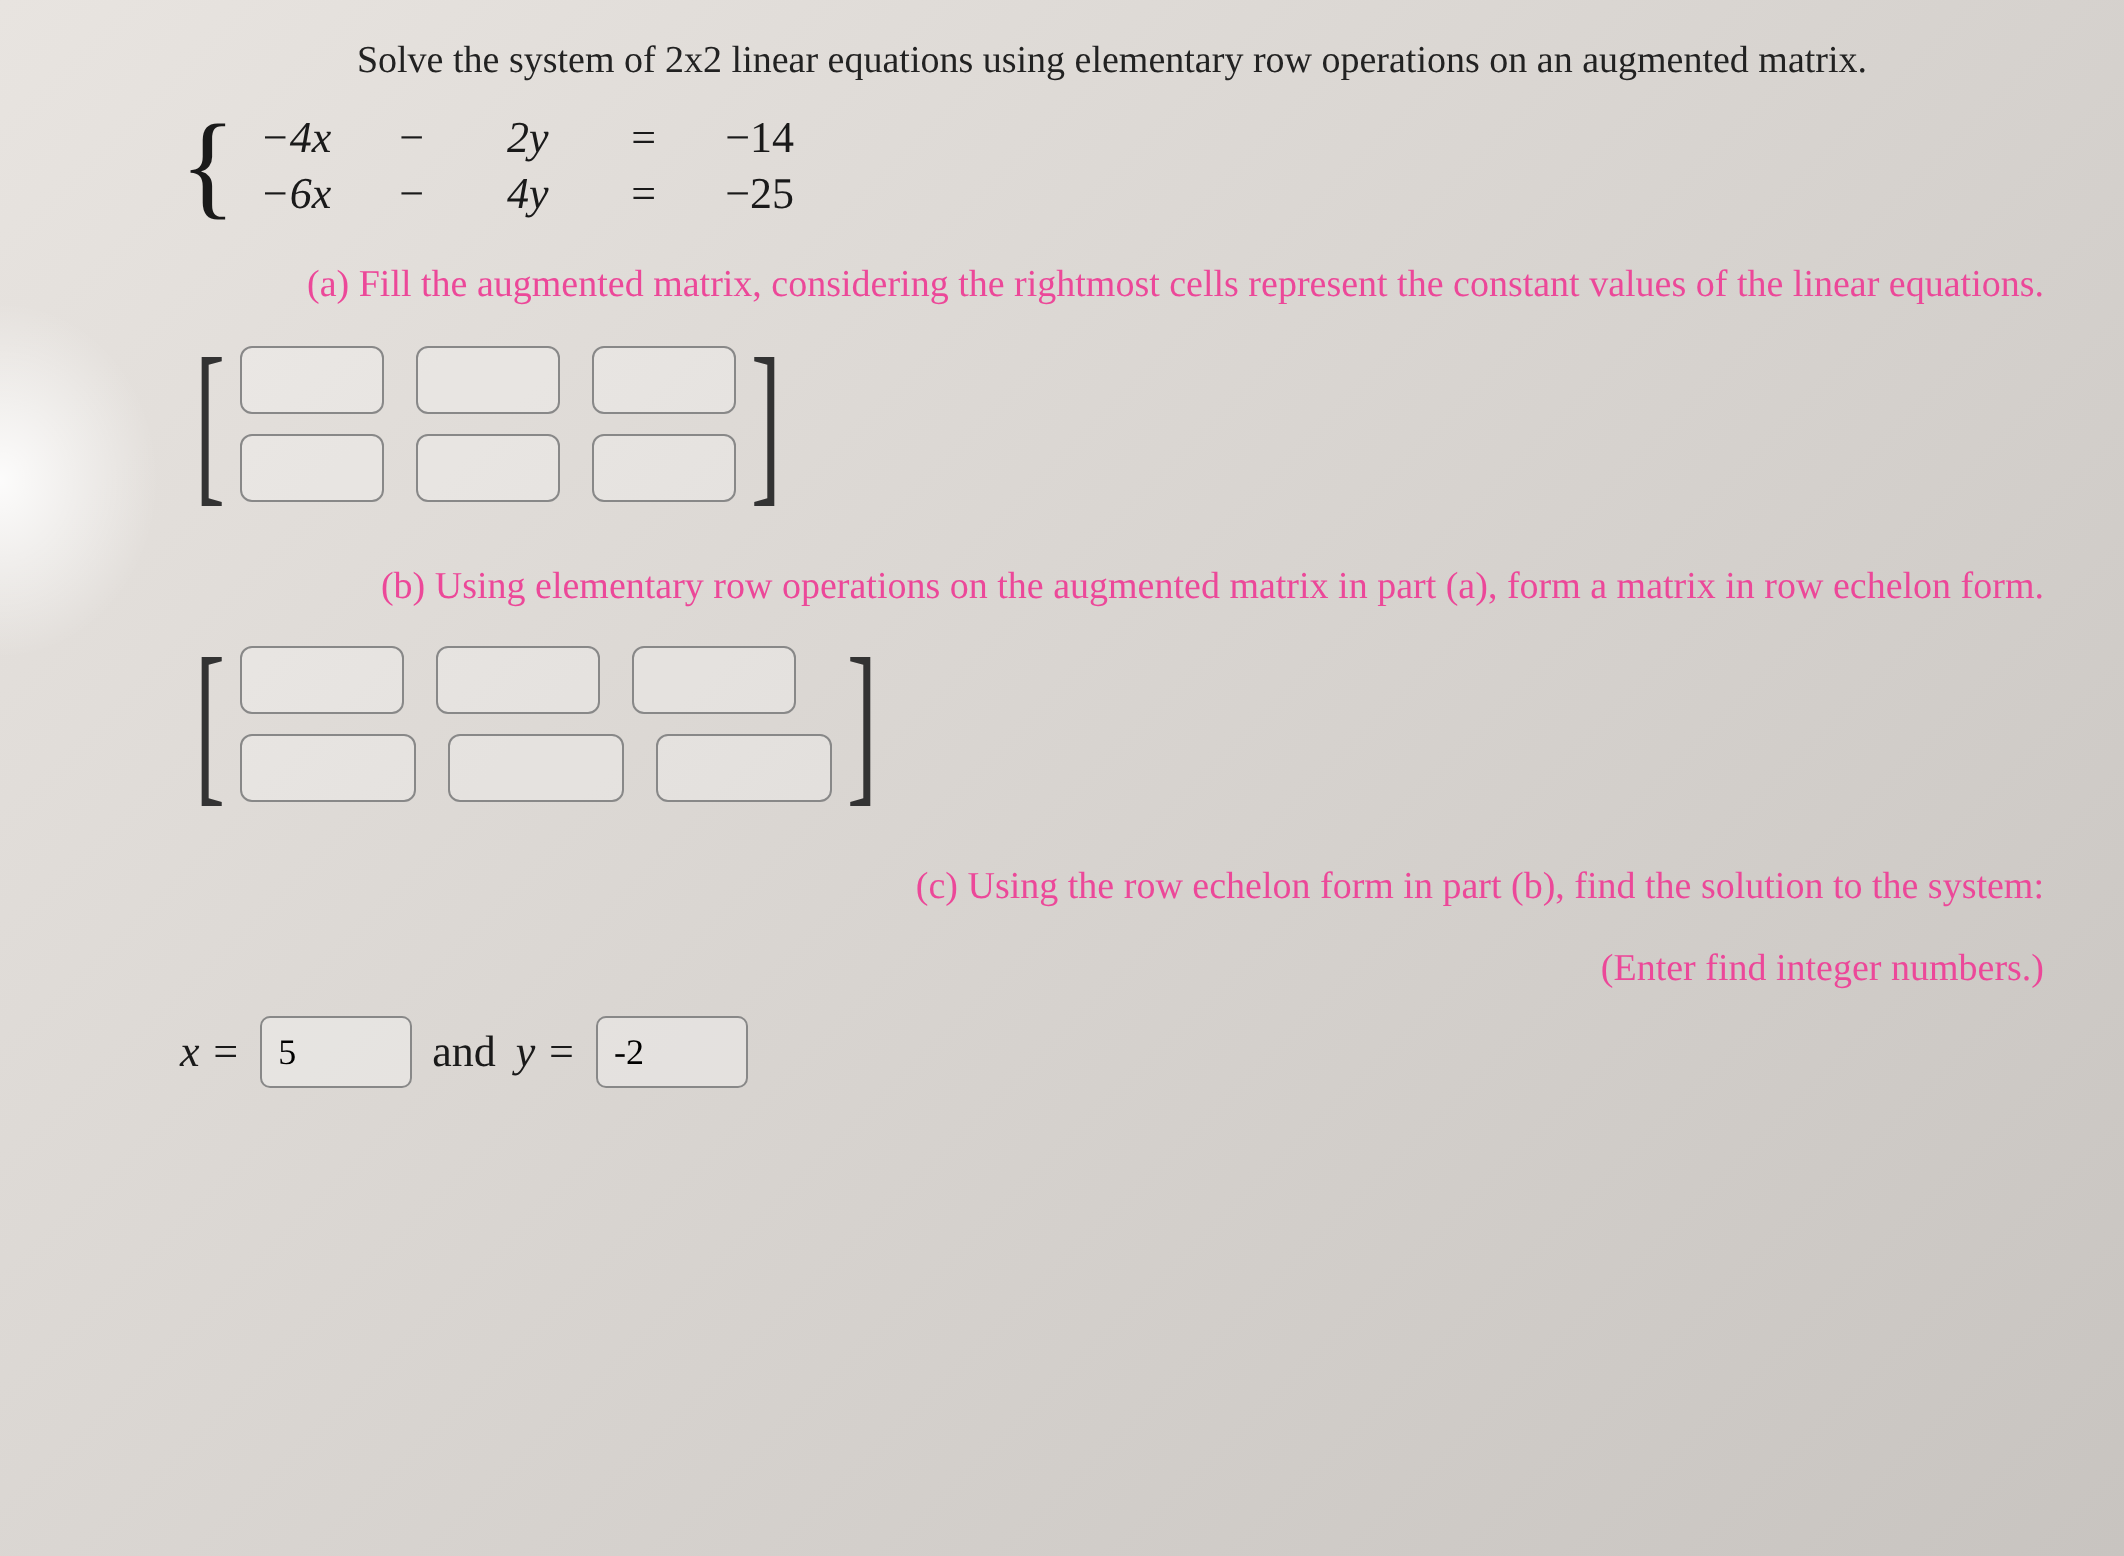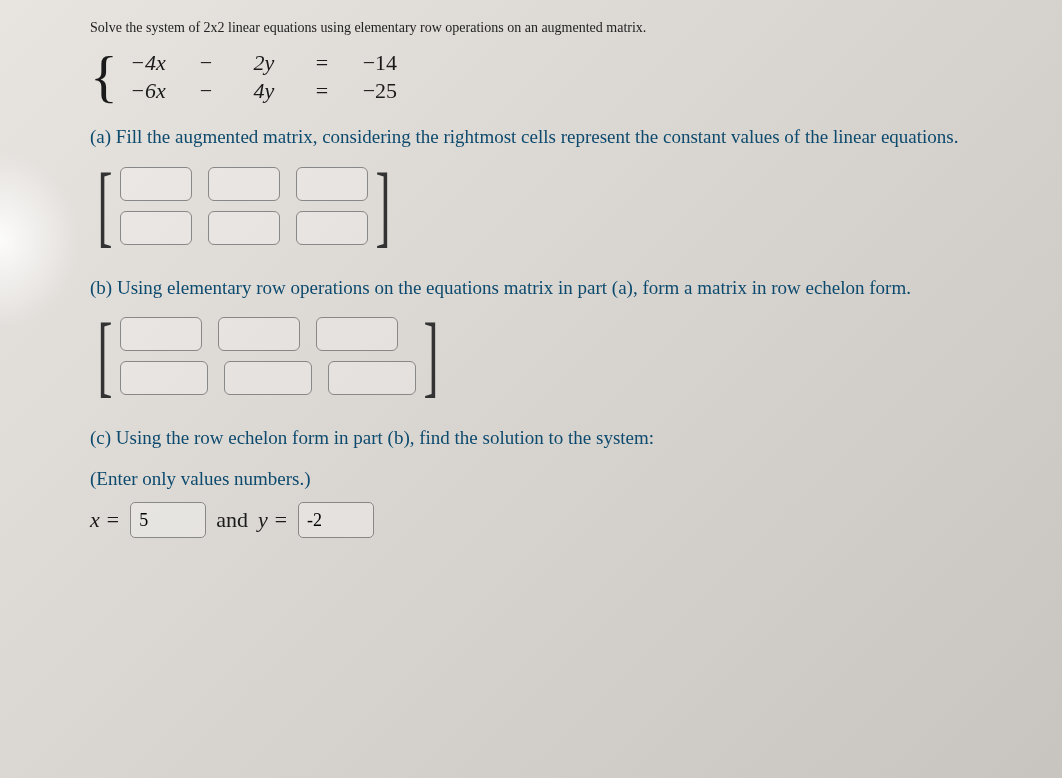--- a/index.html
+++ b/index.html
@@ -19,23 +19,24 @@
     .glare {
       position: absolute;
       left: 0;
       top: 150px;
       width: 80px;
       height: 180px;
       background: radial-gradient(ellipse at left center, rgba(255,255,255,0.9) 0%, rgba(255,255,255,0) 70%);
       pointer-events: none;
     }
     .question-title {
-      font-size: 14px;
+      font-size: 19px;
       margin-bottom: 12px;
       color: #222;
+      text-align: center;
     }
     .system {
       display: flex;
       align-items: center;
       margin-bottom: 18px;
       font-size: 22px;
       font-family: 'Times New Roman', serif;
     }
     .brace {
       font-size: 58px;
@@ -56,21 +57,22 @@
     .eq-cell {
       min-width: 44px;
       text-align: center;
       font-style: italic;
     }
     .eq-cell.nit { font-style: normal; }
     .part-label {
       font-size: 19px;
       margin: 14px 0 10px 0;
       line-height: 1.4;
-      color: #0c4a6e;
+      color: #ec4899;
+      text-align: right;
     }
     .matrix {
       display: flex;
       align-items: center;
       margin: 8px 0 24px 0;
     }
     .bracket {
       font-size: 90px;
       line-height: 80px;
       font-weight: 200;
@@ -164,41 +166,41 @@
     </div>
     <div class="matrix-row">
       <input class="cell-input" value="" style="">
       <input class="cell-input" value="" style="">
       <input class="cell-input" value="" style="">
     </div>
   </div>
   <span class="bracket">]</span>
 </div>
 
-<div class="part-label">(b) Using elementary row operations on the equations matrix in part (a), form a matrix in row echelon form.</div>
+<div class="part-label">(b) Using elementary row operations on the augmented matrix in part (a), form a matrix in row echelon form.</div>
 
 <div class="matrix">
   <span class="bracket">[</span>
   <div class="matrix-rows">
     <div class="matrix-row">
       <input class="cell-input wide" value="" style="">
       <input class="cell-input wide" value="" style="">
       <input class="cell-input wide" value="" style="">
     </div>
     <div class="matrix-row">
       <input class="cell-input xw" value="" style="">
       <input class="cell-input xw" value="" style="">
       <input class="cell-input xw" value="" style="">
     </div>
   </div>
   <span class="bracket">]</span>
 </div>
 
 <div class="part-label">(c) Using the row echelon form in part (b), find the solution to the system:</div>
-<div class="part-label">(Enter only values numbers.)</div>
+<div class="part-label">(Enter find integer numbers.)</div>
 
 <div class="inline-answer">
   <span>x =</span>
   <input class="ans-input" value="5" style="">
   <span class="nit">and</span>
   <span>y =</span>
   <input class="ans-input" value="-2" style="">
 </div>
 
 </body></html>

